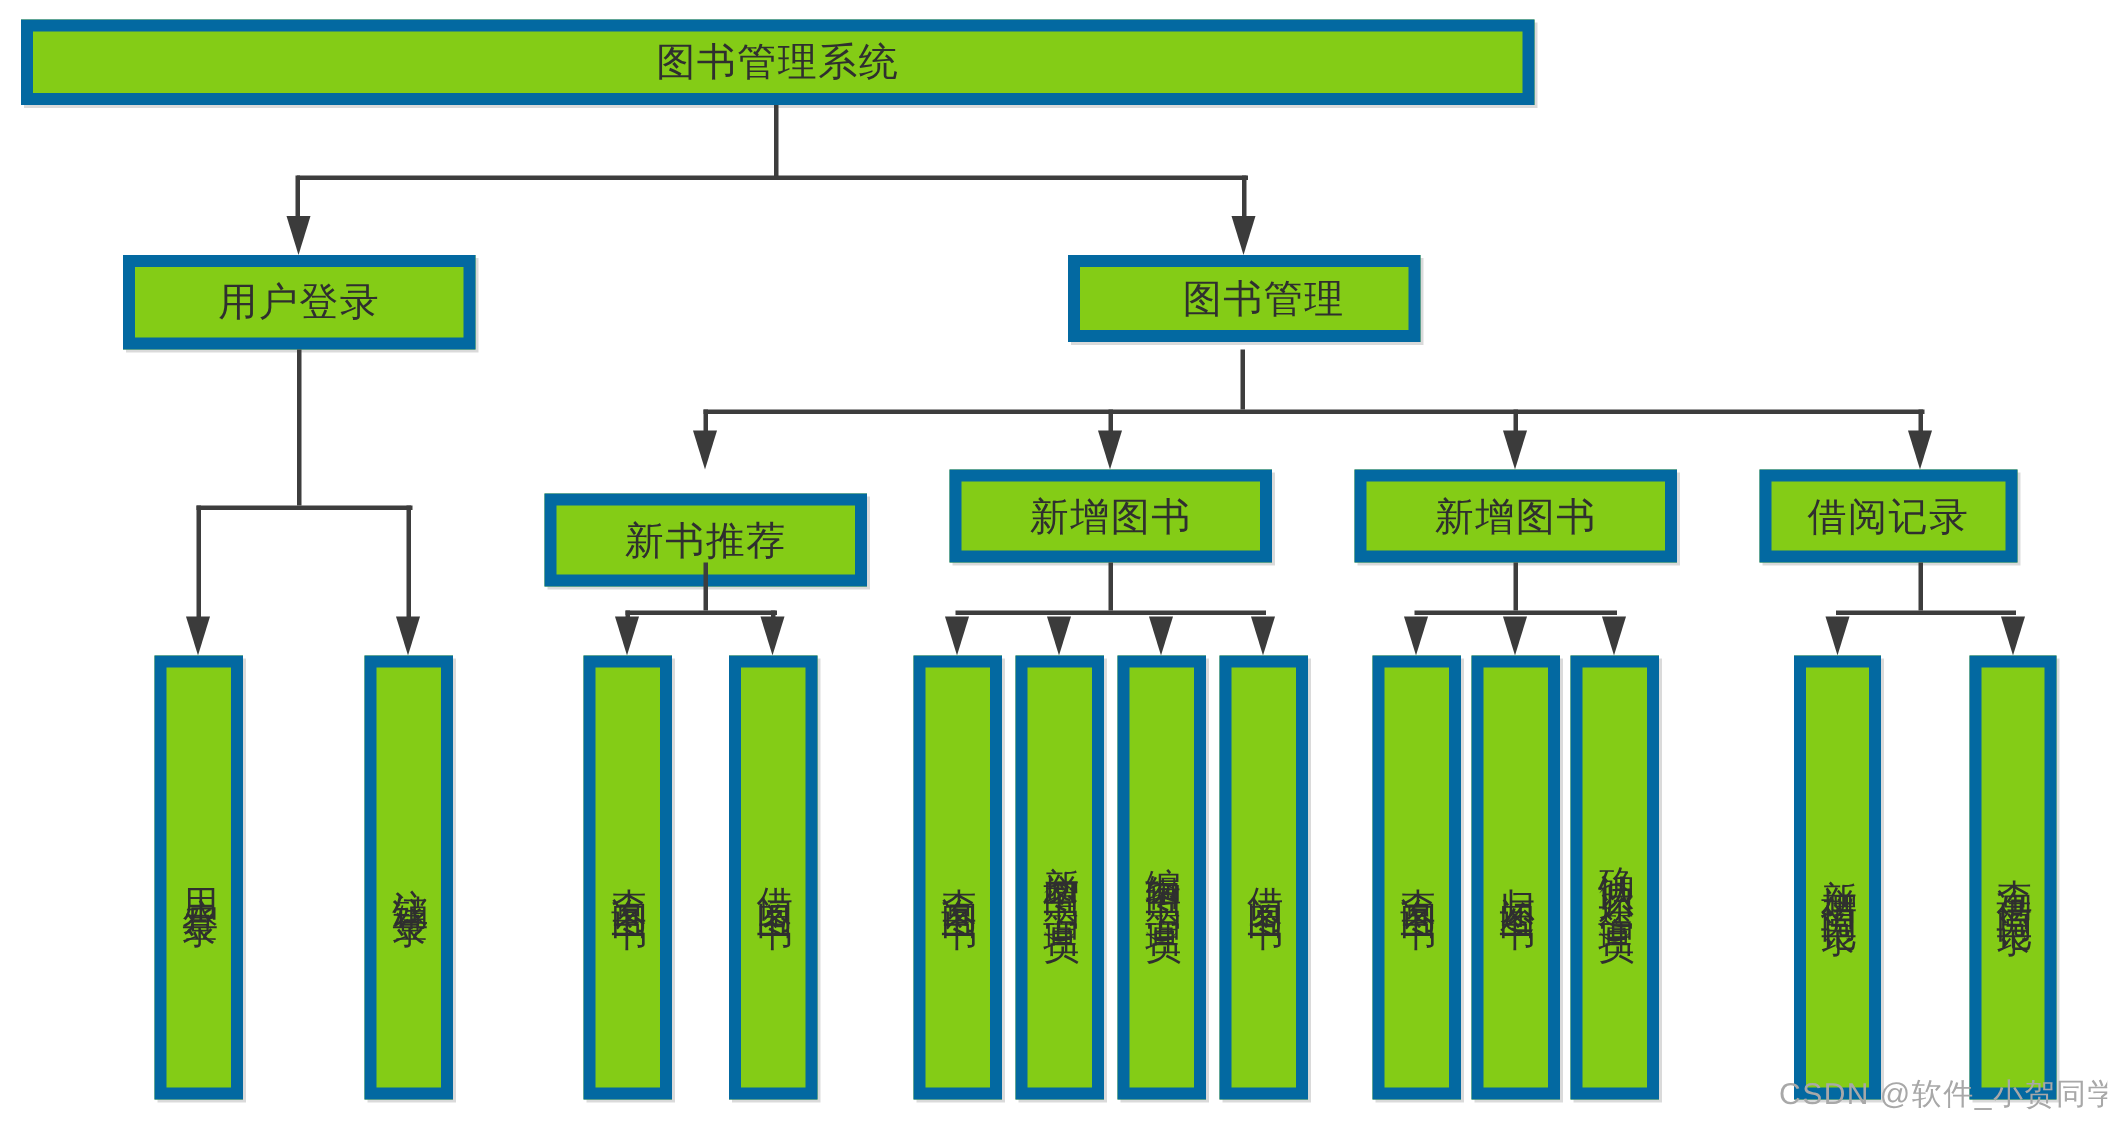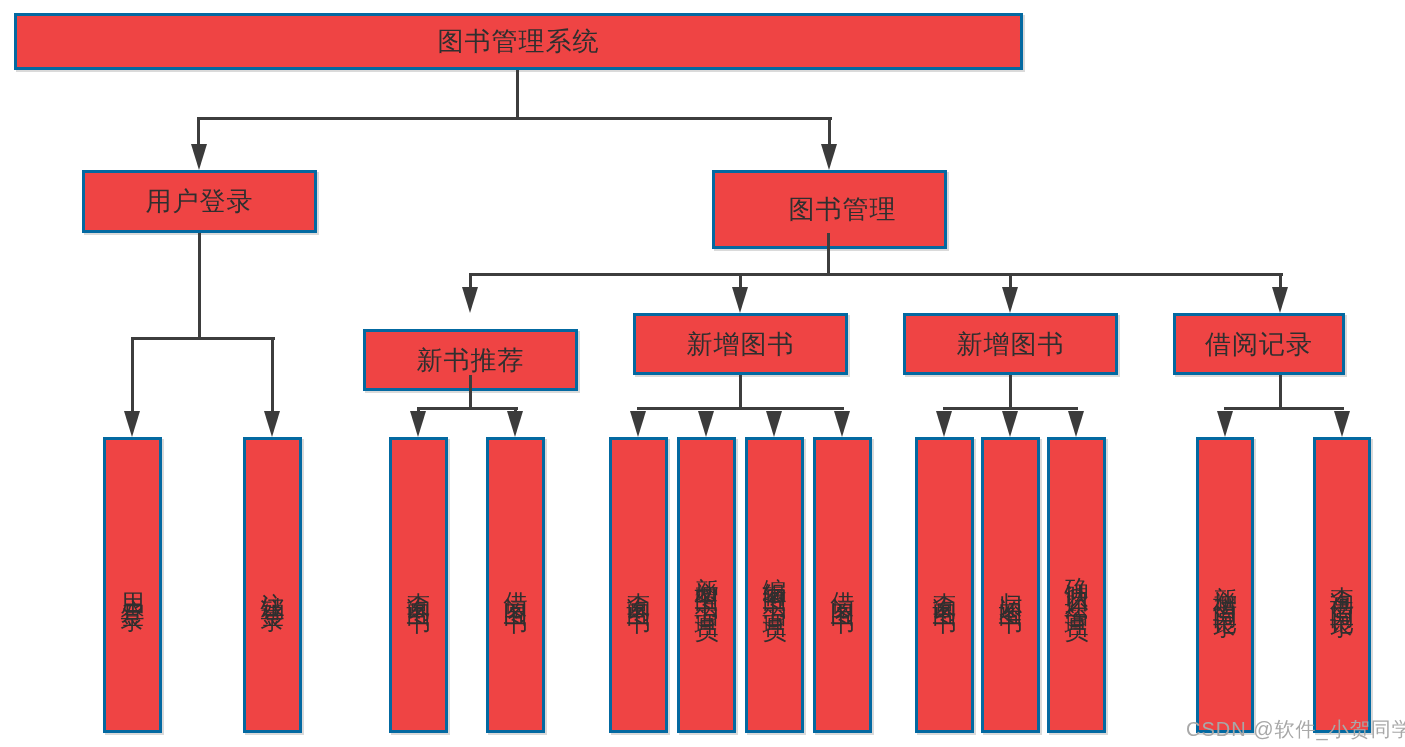--- a/index.html
+++ b/index.html
@@ -1,22 +1,22 @@
 <!DOCTYPE html>
 <html><head>
 <meta charset="utf-8">
 <style>
   html,body{margin:0;padding:0;background:#ffffff;}
   #canvas{
     position:relative;width:1405px;height:747px;background:#ffffff;overflow:hidden;
     font-family:"Liberation Sans","DejaVu Sans",sans-serif;
   }
   .box{
-    position:absolute;box-sizing:border-box;background:#ef4444;
-    border:3px solid #0369a1;display:flex;align-items:center;justify-content:center;
+    position:absolute;box-sizing:border-box;background:#84cc16;
+    border:8px solid #0369a1;display:flex;align-items:center;justify-content:center;
     box-shadow:2px 2px 0 rgba(150,150,150,0.35);
   }
   .box .lbl{font-size:26px;color:#2f2f2f;letter-spacing:1px;white-space:nowrap;}
   .leaf .lbl{
     writing-mode:vertical-rl;font-size:24px;letter-spacing:6px;line-height:1;
     color:#2f2f2f;
   }
   .ln{position:absolute;background:#3d3d3d;}
   .arrow{
     position:absolute;width:0;height:0;
@@ -40,21 +40,21 @@
   <div class="ln" style="left:516px;top:70px;width:3px;height:48px;"></div>
   <div class="ln" style="left:198px;top:117px;width:634px;height:3px;"></div>
   <div class="ln" style="left:197px;top:117px;width:3px;height:30px;"></div>
   <div class="ln" style="left:828px;top:117px;width:3px;height:30px;"></div>
   <div class="arrow" style="left:191px;top:144px;"></div>
   <div class="arrow" style="left:821px;top:144px;"></div>
 
   <div class="box" style="left:82px;top:170px;width:235px;height:63px;">
     <span class="lbl">用户登录</span>
   </div>
-  <div class="box" style="left:712px;top:170px;width:235px;height:79px;padding-left:26px;">
+  <div class="box" style="left:712px;top:170px;width:235px;height:58px;padding-left:26px;">
     <span class="lbl">图书管理</span>
   </div>
 
   <div class="ln" style="left:198px;top:233px;width:3px;height:104px;"></div>
   <div class="ln" style="left:131px;top:337px;width:144px;height:3px;"></div>
   <div class="ln" style="left:131px;top:337px;width:3px;height:77px;"></div>
   <div class="ln" style="left:271px;top:337px;width:3px;height:77px;"></div>
   <div class="arrow" style="left:124px;top:411px;"></div>
   <div class="arrow" style="left:264px;top:411px;"></div>
 

